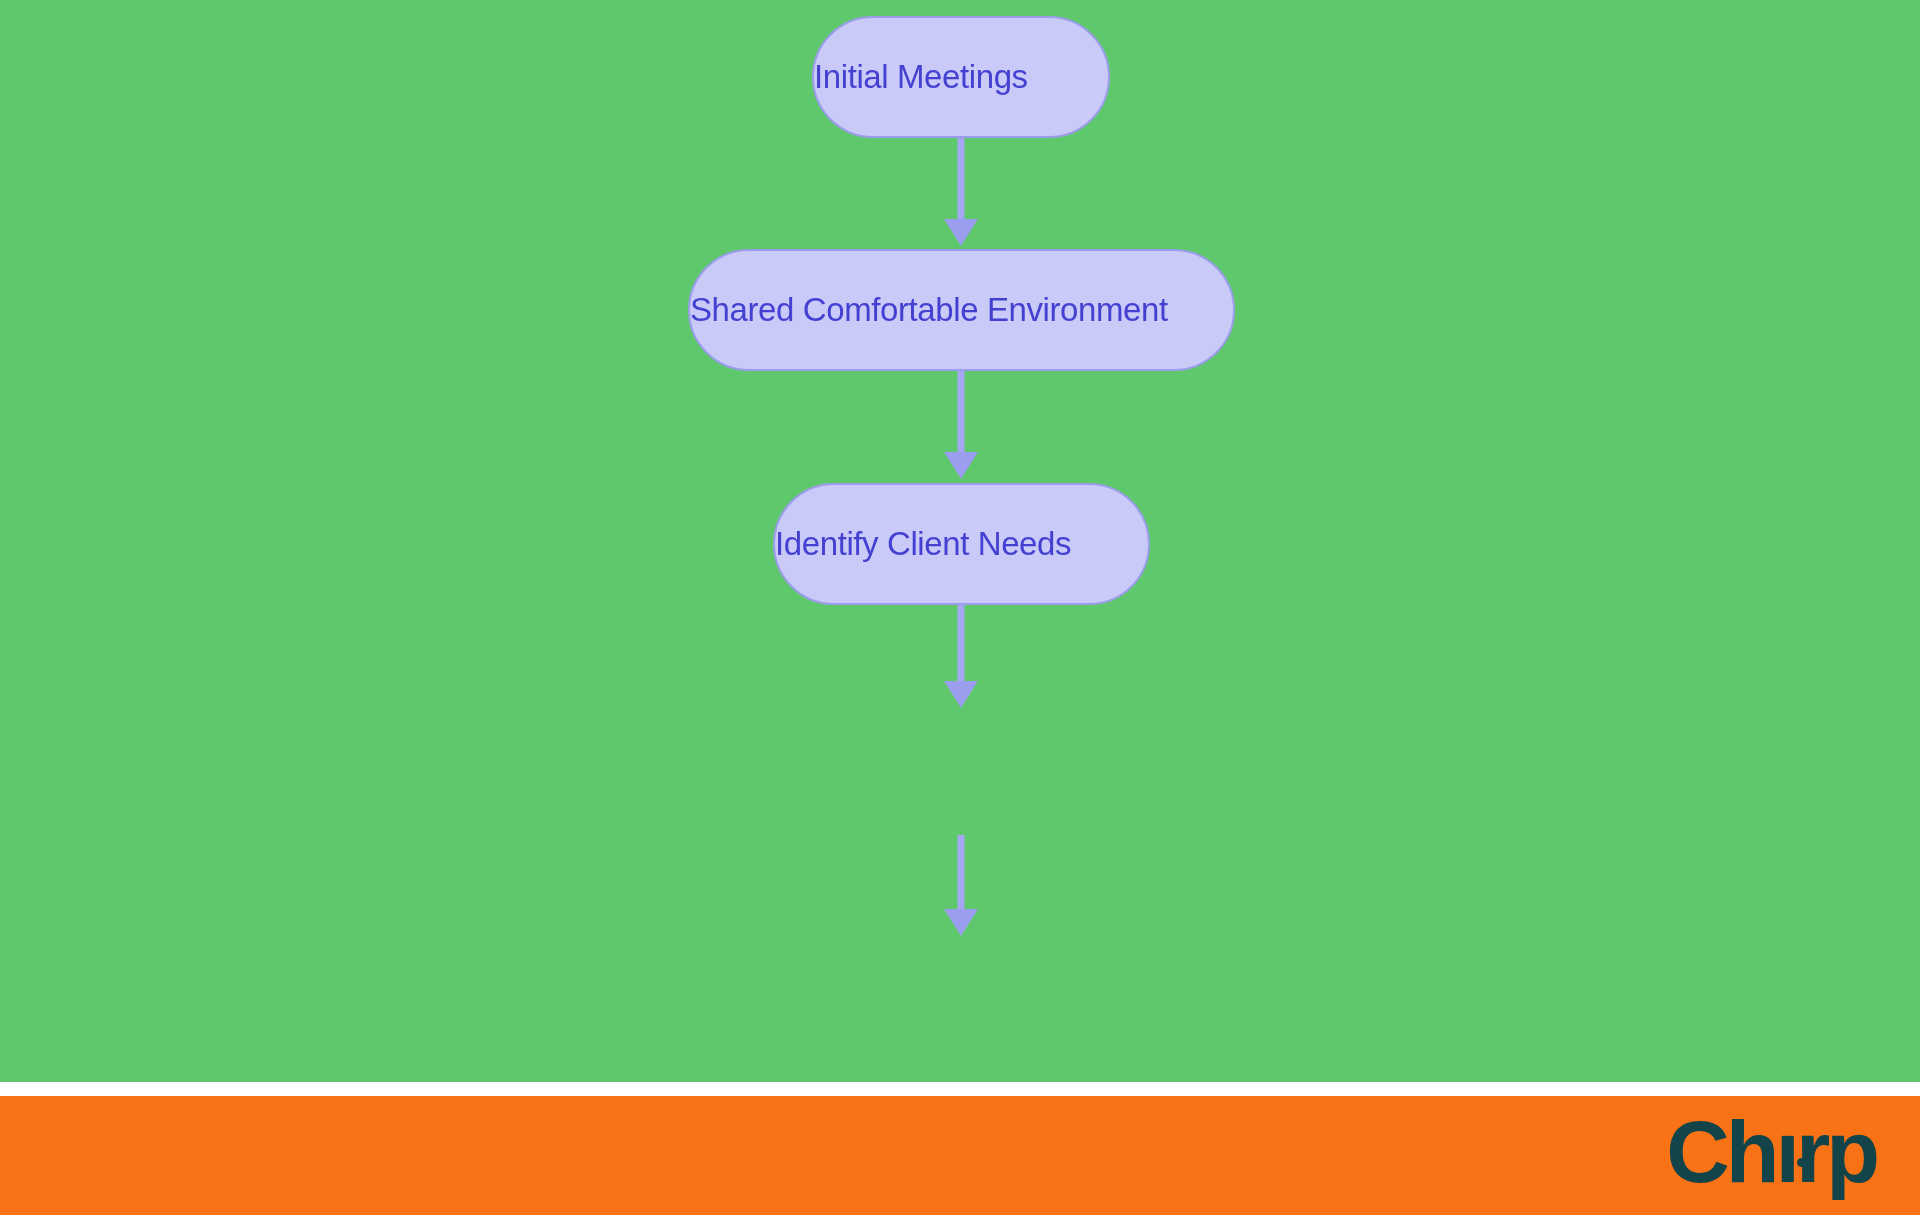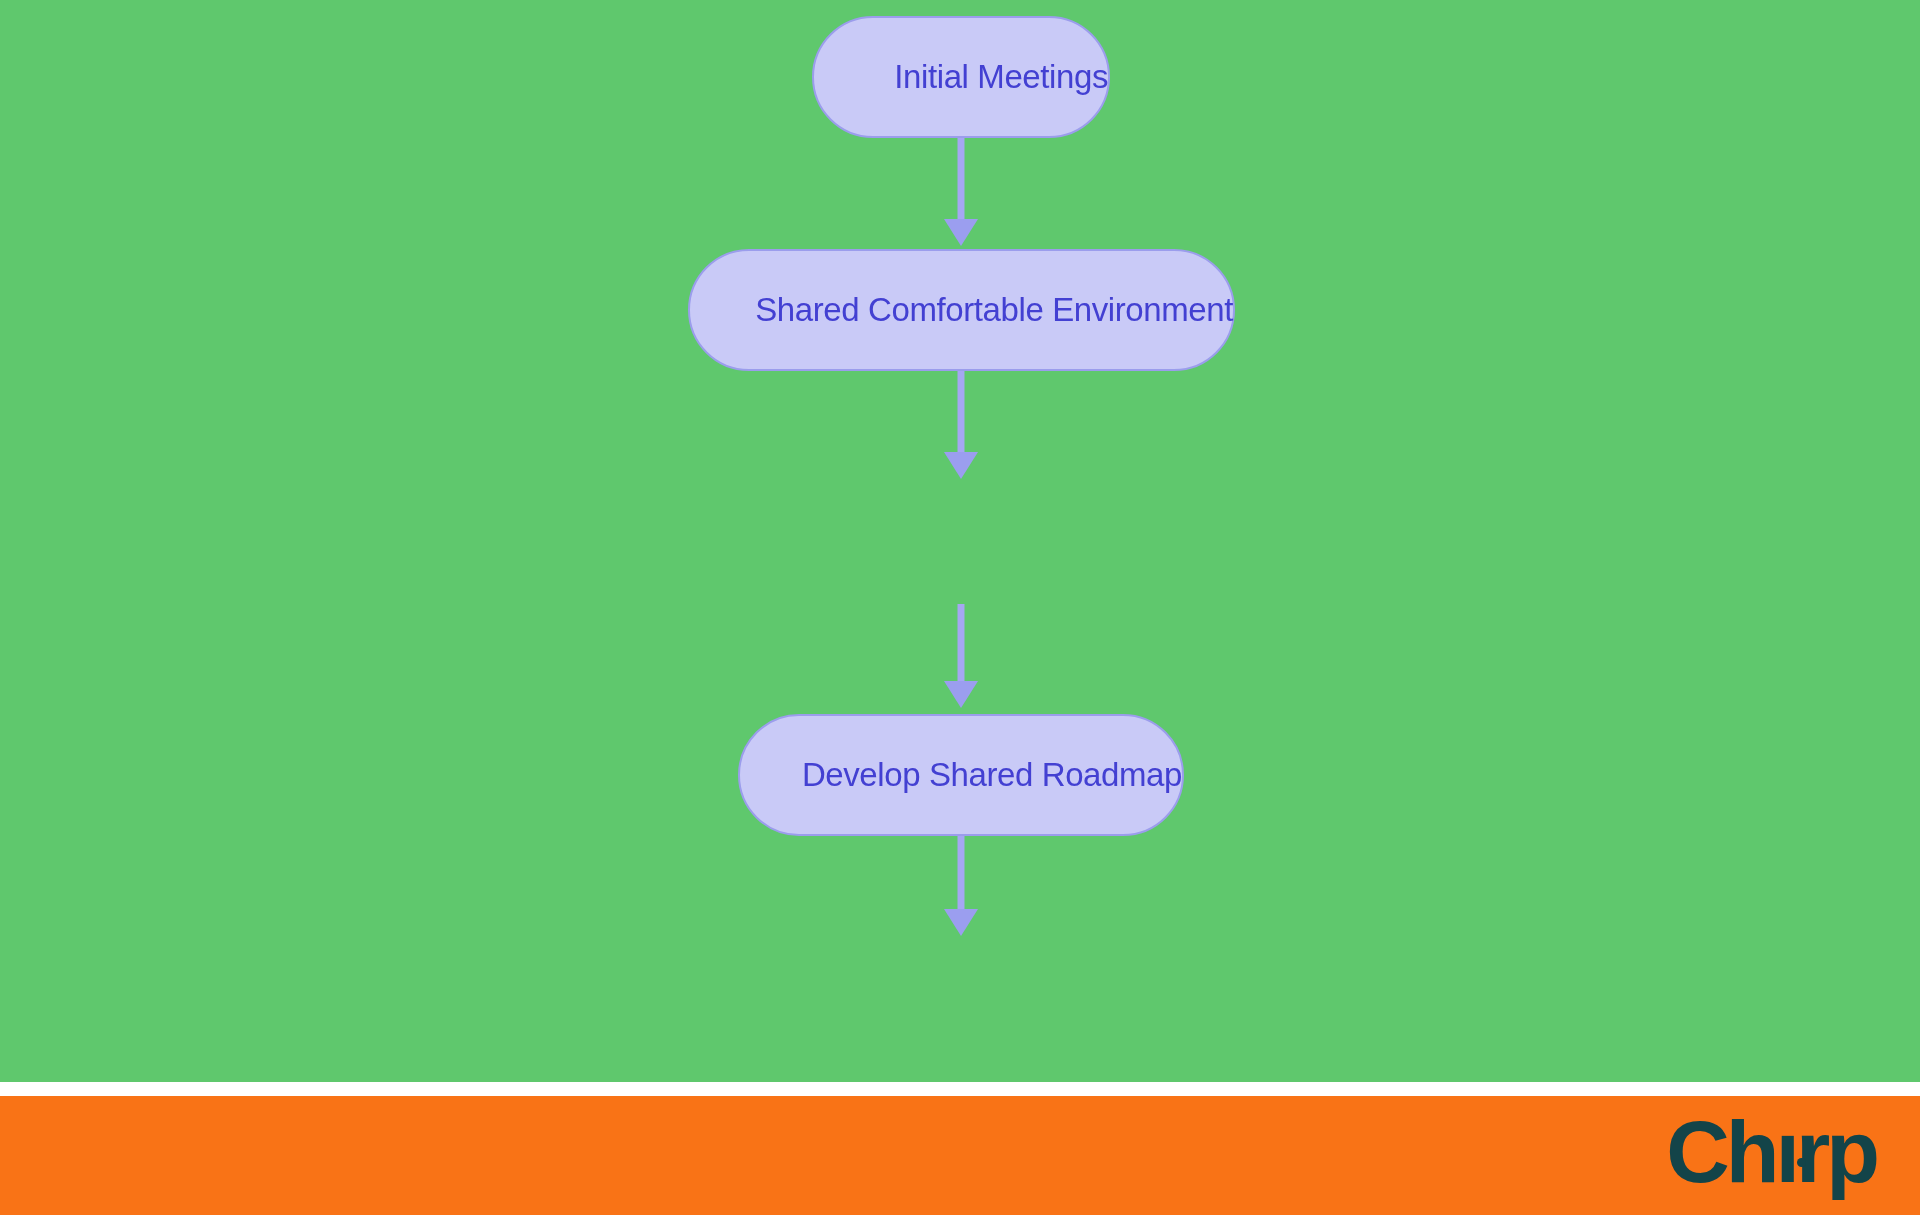--- a/index.html
+++ b/index.html
@@ -15,21 +15,21 @@
   }
 
   .arrows { position: absolute; left: 0; top: 0; }
 
   .node {
     position: absolute;
     height: 122px;
     border-radius: 61px;
     background: #C9CAF7;
     border: 2px solid #9B9DEC;
-    display: flex; align-items: center; justify-content: flex-end;
+    display: flex; align-items: center; justify-content: flex-start;
     white-space: nowrap;
   }
   .node-label {
     color: #4340D2;
     font-size: 33px;
     letter-spacing: -0.4px;
     font-family: "Liberation Sans", sans-serif;
   }
 
   .node-1 { left: 812px; top: 16px;  width: 298px; }
@@ -90,24 +90,24 @@
     </svg>
 
     <div class="node node-1">
       <span class="node-label">Initial Meetings</span>
     </div>
 
     <div class="node node-2">
       <span class="node-label">Shared Comfortable Environment</span>
     </div>
 
+    <div class="node node-3">
+      <span class="node-label">Identify Client Needs</span>
+    </div>
 
-    <div class="node node-4">
-      <span class="node-label">Develop Shared Roadmap</span>
-    </div>
 
 
   </div>
 
   <div class="footer">
     <div class="logo">
       <span class="logo-text">Chırp</span>
       <span class="logo-dot"></span>
     </div>
   </div>

